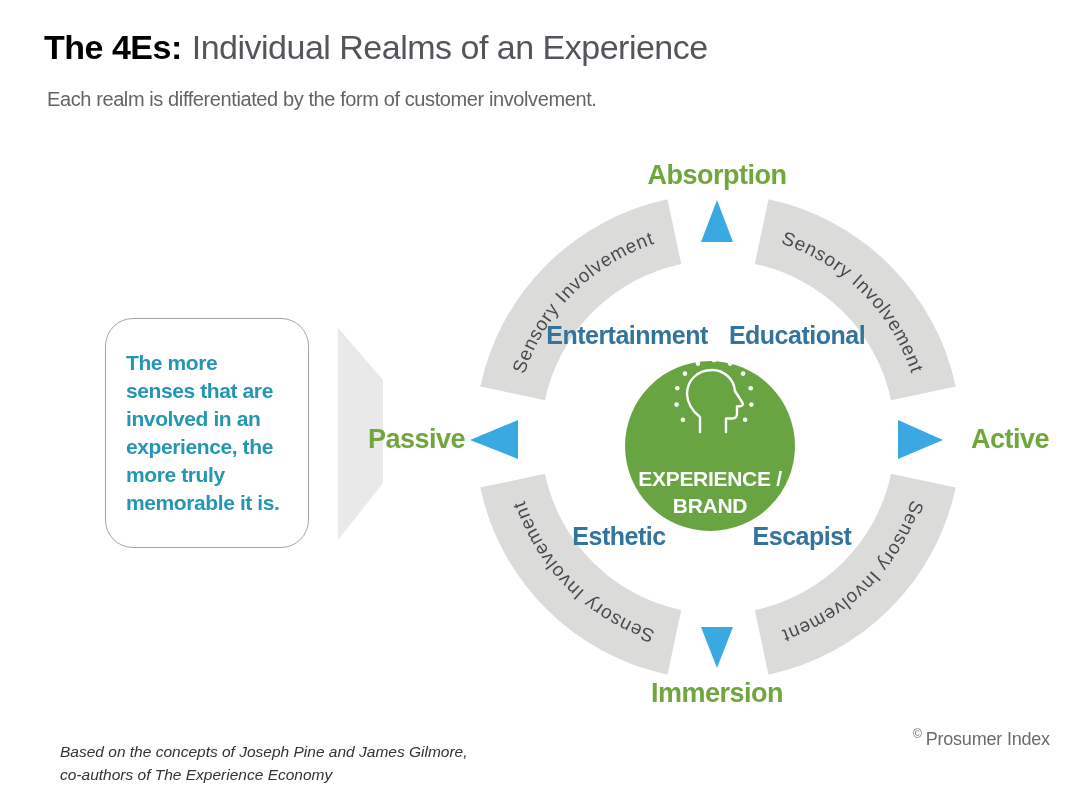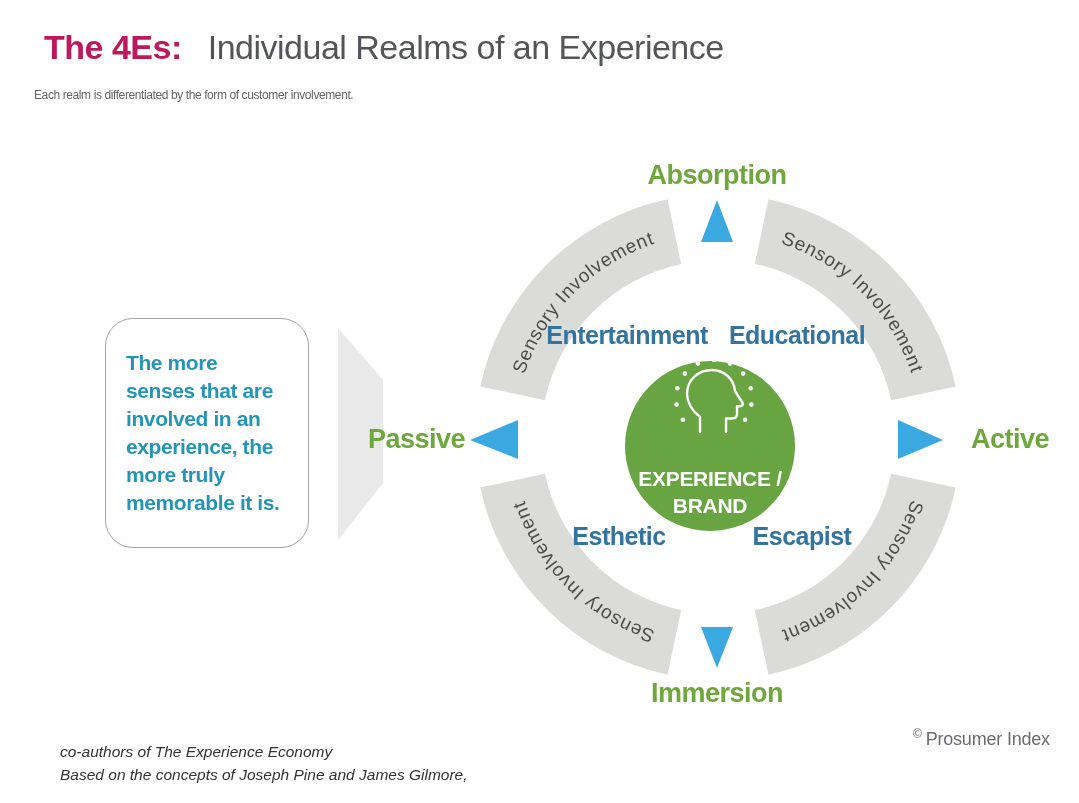--- a/index.html
+++ b/index.html
@@ -5,23 +5,23 @@
   html,body{margin:0;padding:0;background:#fff;}
   .page{
     position:relative;width:1079px;height:803px;background:#ffffff;overflow:hidden;
     font-family:"Liberation Sans",sans-serif;
   }
   
   .title{
     position:absolute;left:44px;top:28px;font-size:34px;color:#54555A;
     letter-spacing:-0.5px;white-space:nowrap;
   }
-  .title .bold{font-weight:bold;margin-right:26px;color:#be185d;}
+  .title .bold{font-weight:bold;margin-right:10px;color:#000000;}
   .subtitle{
-    position:absolute;left:34px;top:88px;font-size:12px;color:#636467;
+    position:absolute;left:47px;top:88px;font-size:20px;color:#636467;
     letter-spacing:-0.4px;white-space:nowrap;
   }
   
   .callout{
     position:absolute;left:105px;top:318px;width:204px;height:230px;
     border:1.5px solid #A3A3A3;border-radius:28px;box-sizing:border-box;
     display:flex;align-items:center;padding:16px 20px;
   }
   .callout-text{
     color:#2496B5;font-weight:bold;font-size:21px;line-height:1.33;
@@ -134,18 +134,18 @@
       <circle class="head-dot" cx="382.7" cy="240.2" r="2.3"></circle>
       <circle class="head-dot" cx="383.4" cy="256.6" r="2.3"></circle>
       <circle class="head-dot" cx="377.1" cy="271.8" r="2.3"></circle>
     </g>
 
     <text class="center-text" x="342" y="338" text-anchor="middle">EXPERIENCE /</text>
     <text class="center-text" x="342" y="365" text-anchor="middle">BRAND</text>
   </svg>
 
   <div class="credit">
+    <div>Based on the concepts of Joseph Pine and James Gilmore,</div>
     <div>co-authors of The Experience Economy</div>
-    <div>Based on the concepts of Joseph Pine and James Gilmore,</div>
   </div>
   <div class="copyright"><span class="sym">©</span><span>Prosumer Index</span></div>
 
 </div>
 
 </body></html>

